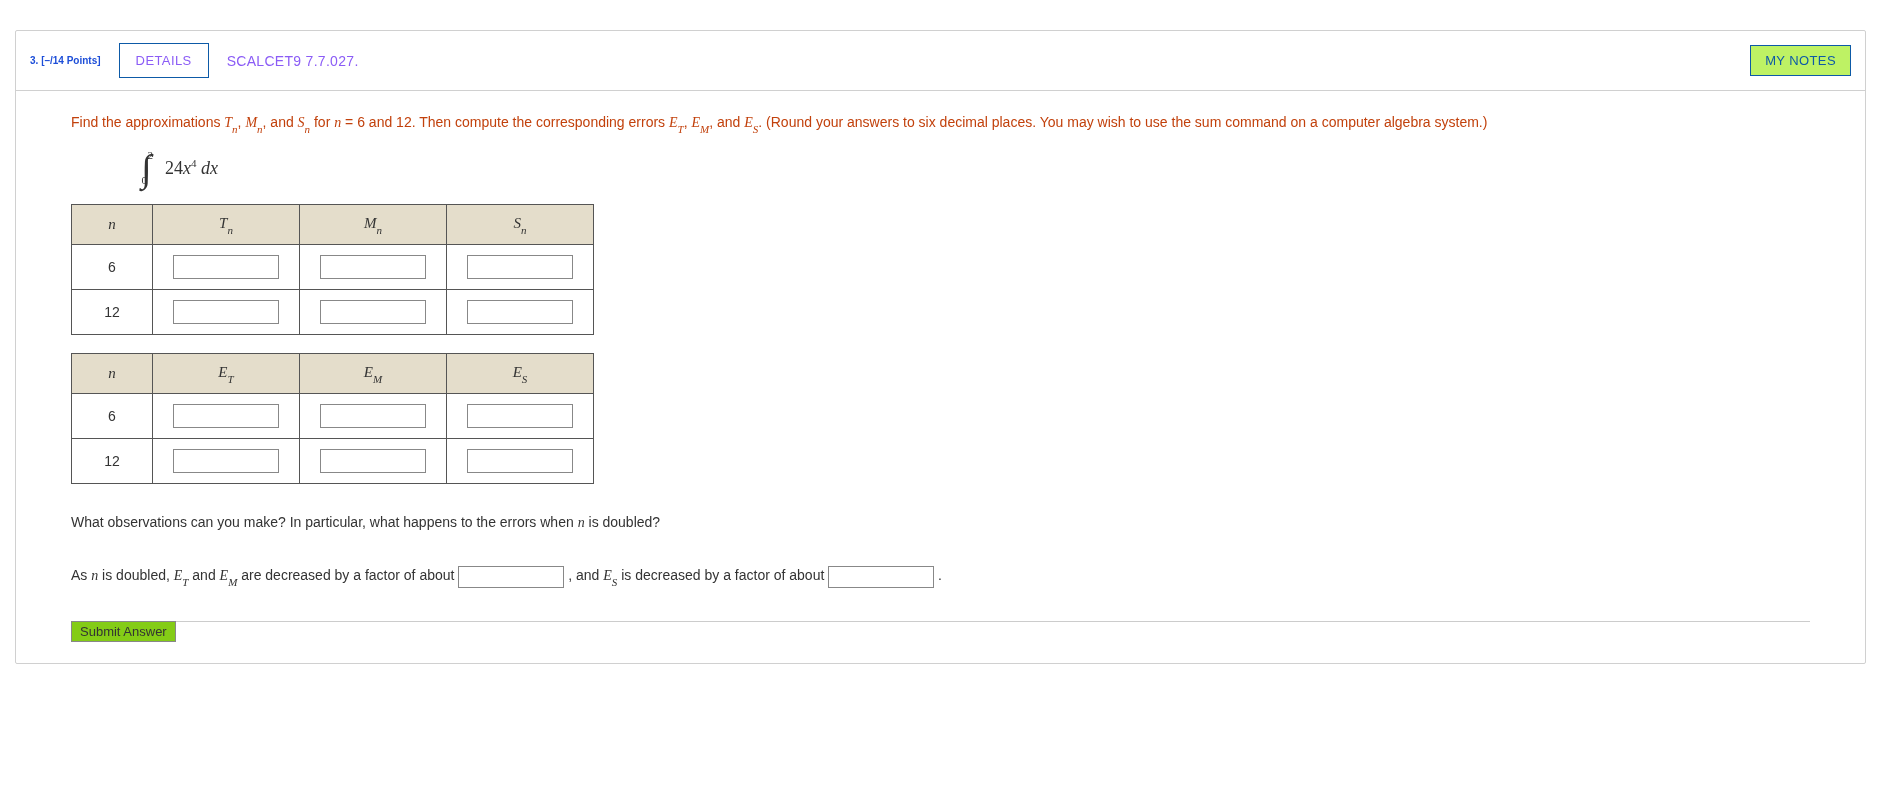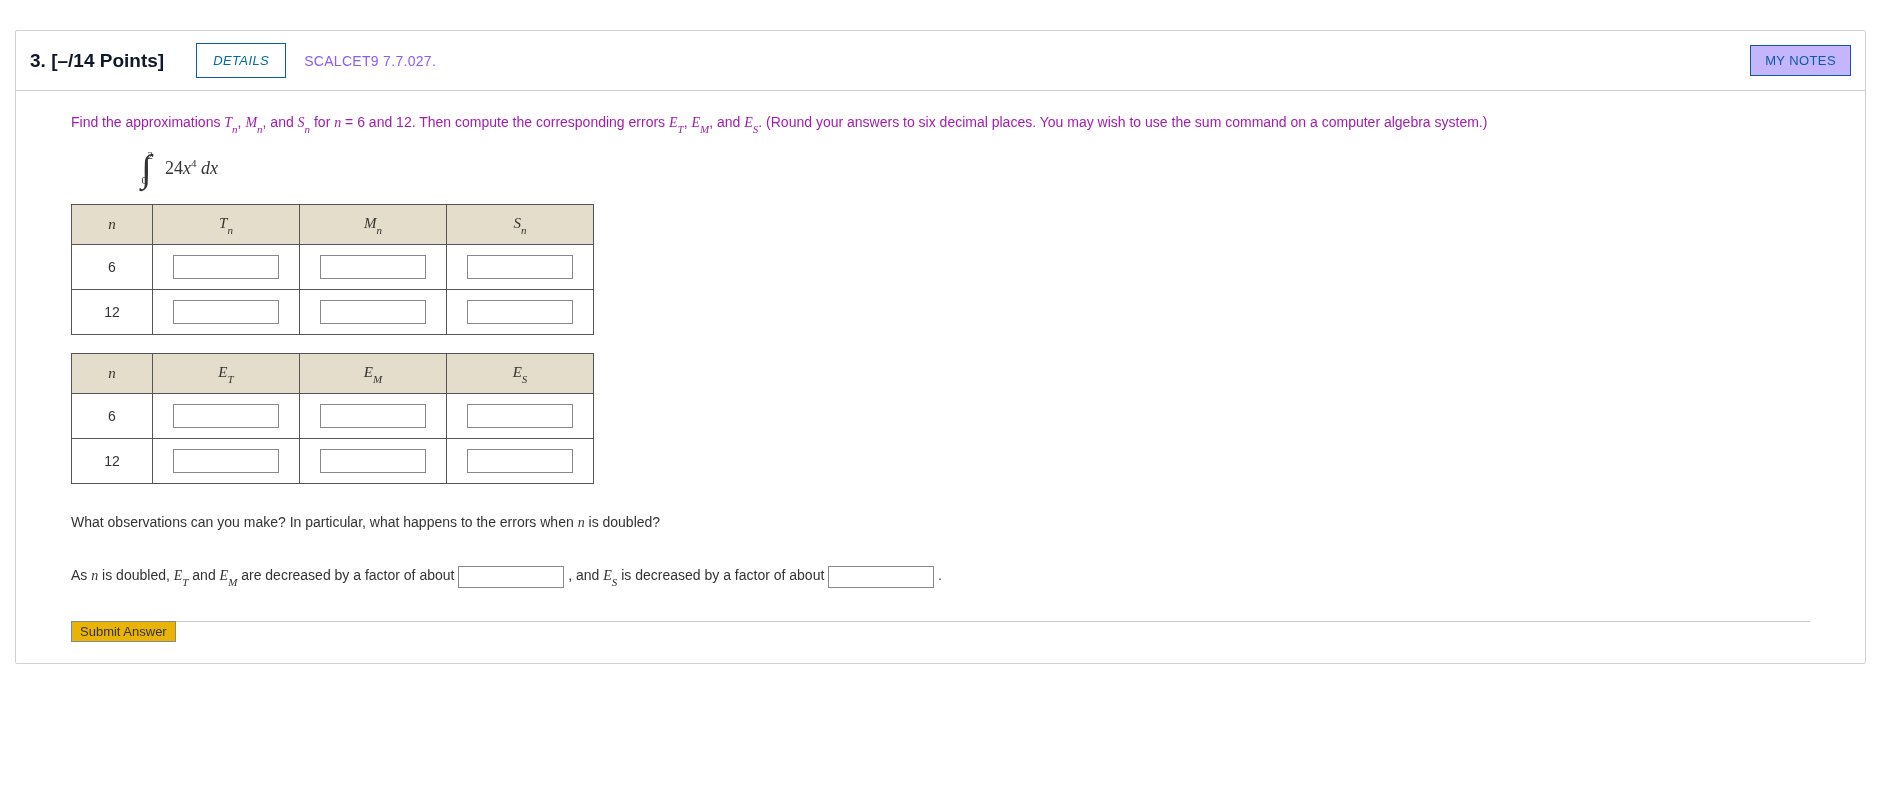--- a/index.html
+++ b/index.html
@@ -16,56 +16,55 @@
     border-radius: 2px;
   }
   .header-row {
     display: flex;
     align-items: center;
     padding: 12px 14px;
     border-bottom: 1px solid #d0d0d0;
   }
   .q-number {
     font-weight: bold;
-    font-size: 19px;
-    color: #0f172a;
-    margin-right: 32px;
+    font-size: 10px;
+    color: #1d4ed8;
+    margin-right: 18px;
   }
   .details-btn {
     border: 1px solid #0d5aa7;
     background: #fff;
-    color: #0369a1;
+    color: #8b5cf6;
     padding: 9px 16px;
     font-size: 13px;
     letter-spacing: 0.4px;
     margin-right: 18px;
     cursor: pointer;
-    font-style: italic;
   }
   .source-label {
     color: #8b5cf6;
     font-size: 14px;
     letter-spacing: 0.3px;
   }
   .my-notes-btn {
     margin-left: auto;
     border: 1px solid #0d5aa7;
-    background: #c4b5fd;
+    background: #bef264;
     color: #0d5aa7;
     padding: 7px 14px;
     font-size: 13px;
     letter-spacing: 0.4px;
     cursor: pointer;
   }
   .content {
     padding: 20px 55px 20px 55px;
   }
   .instr {
     line-height: 1.7;
-    color: #a21caf;
+    color: #c2410c;
   }
   .sub {
     font-style: italic;
     font-size: 11px;
     vertical-align: sub;
     position: relative;
     top: 2px;
   }
   .sup {
     font-size: 11px;
@@ -149,21 +148,21 @@
     border-top: 1px solid #ccc;
     margin-top: 30px;
     padding-top: 0;
     position: relative;
   }
   .submit-btn {
     position: relative;
     top: -1px;
     left: 0;
     border: 1px solid #888;
-    background: #eab308;
+    background: #84cc16;
     color: #333;
     padding: 2px 8px;
     font-size: 13px;
     cursor: pointer;
   }
   .ital { font-style: italic; font-family: 'Times New Roman', serif; }
 </style>
 </head>
 <body>
 

